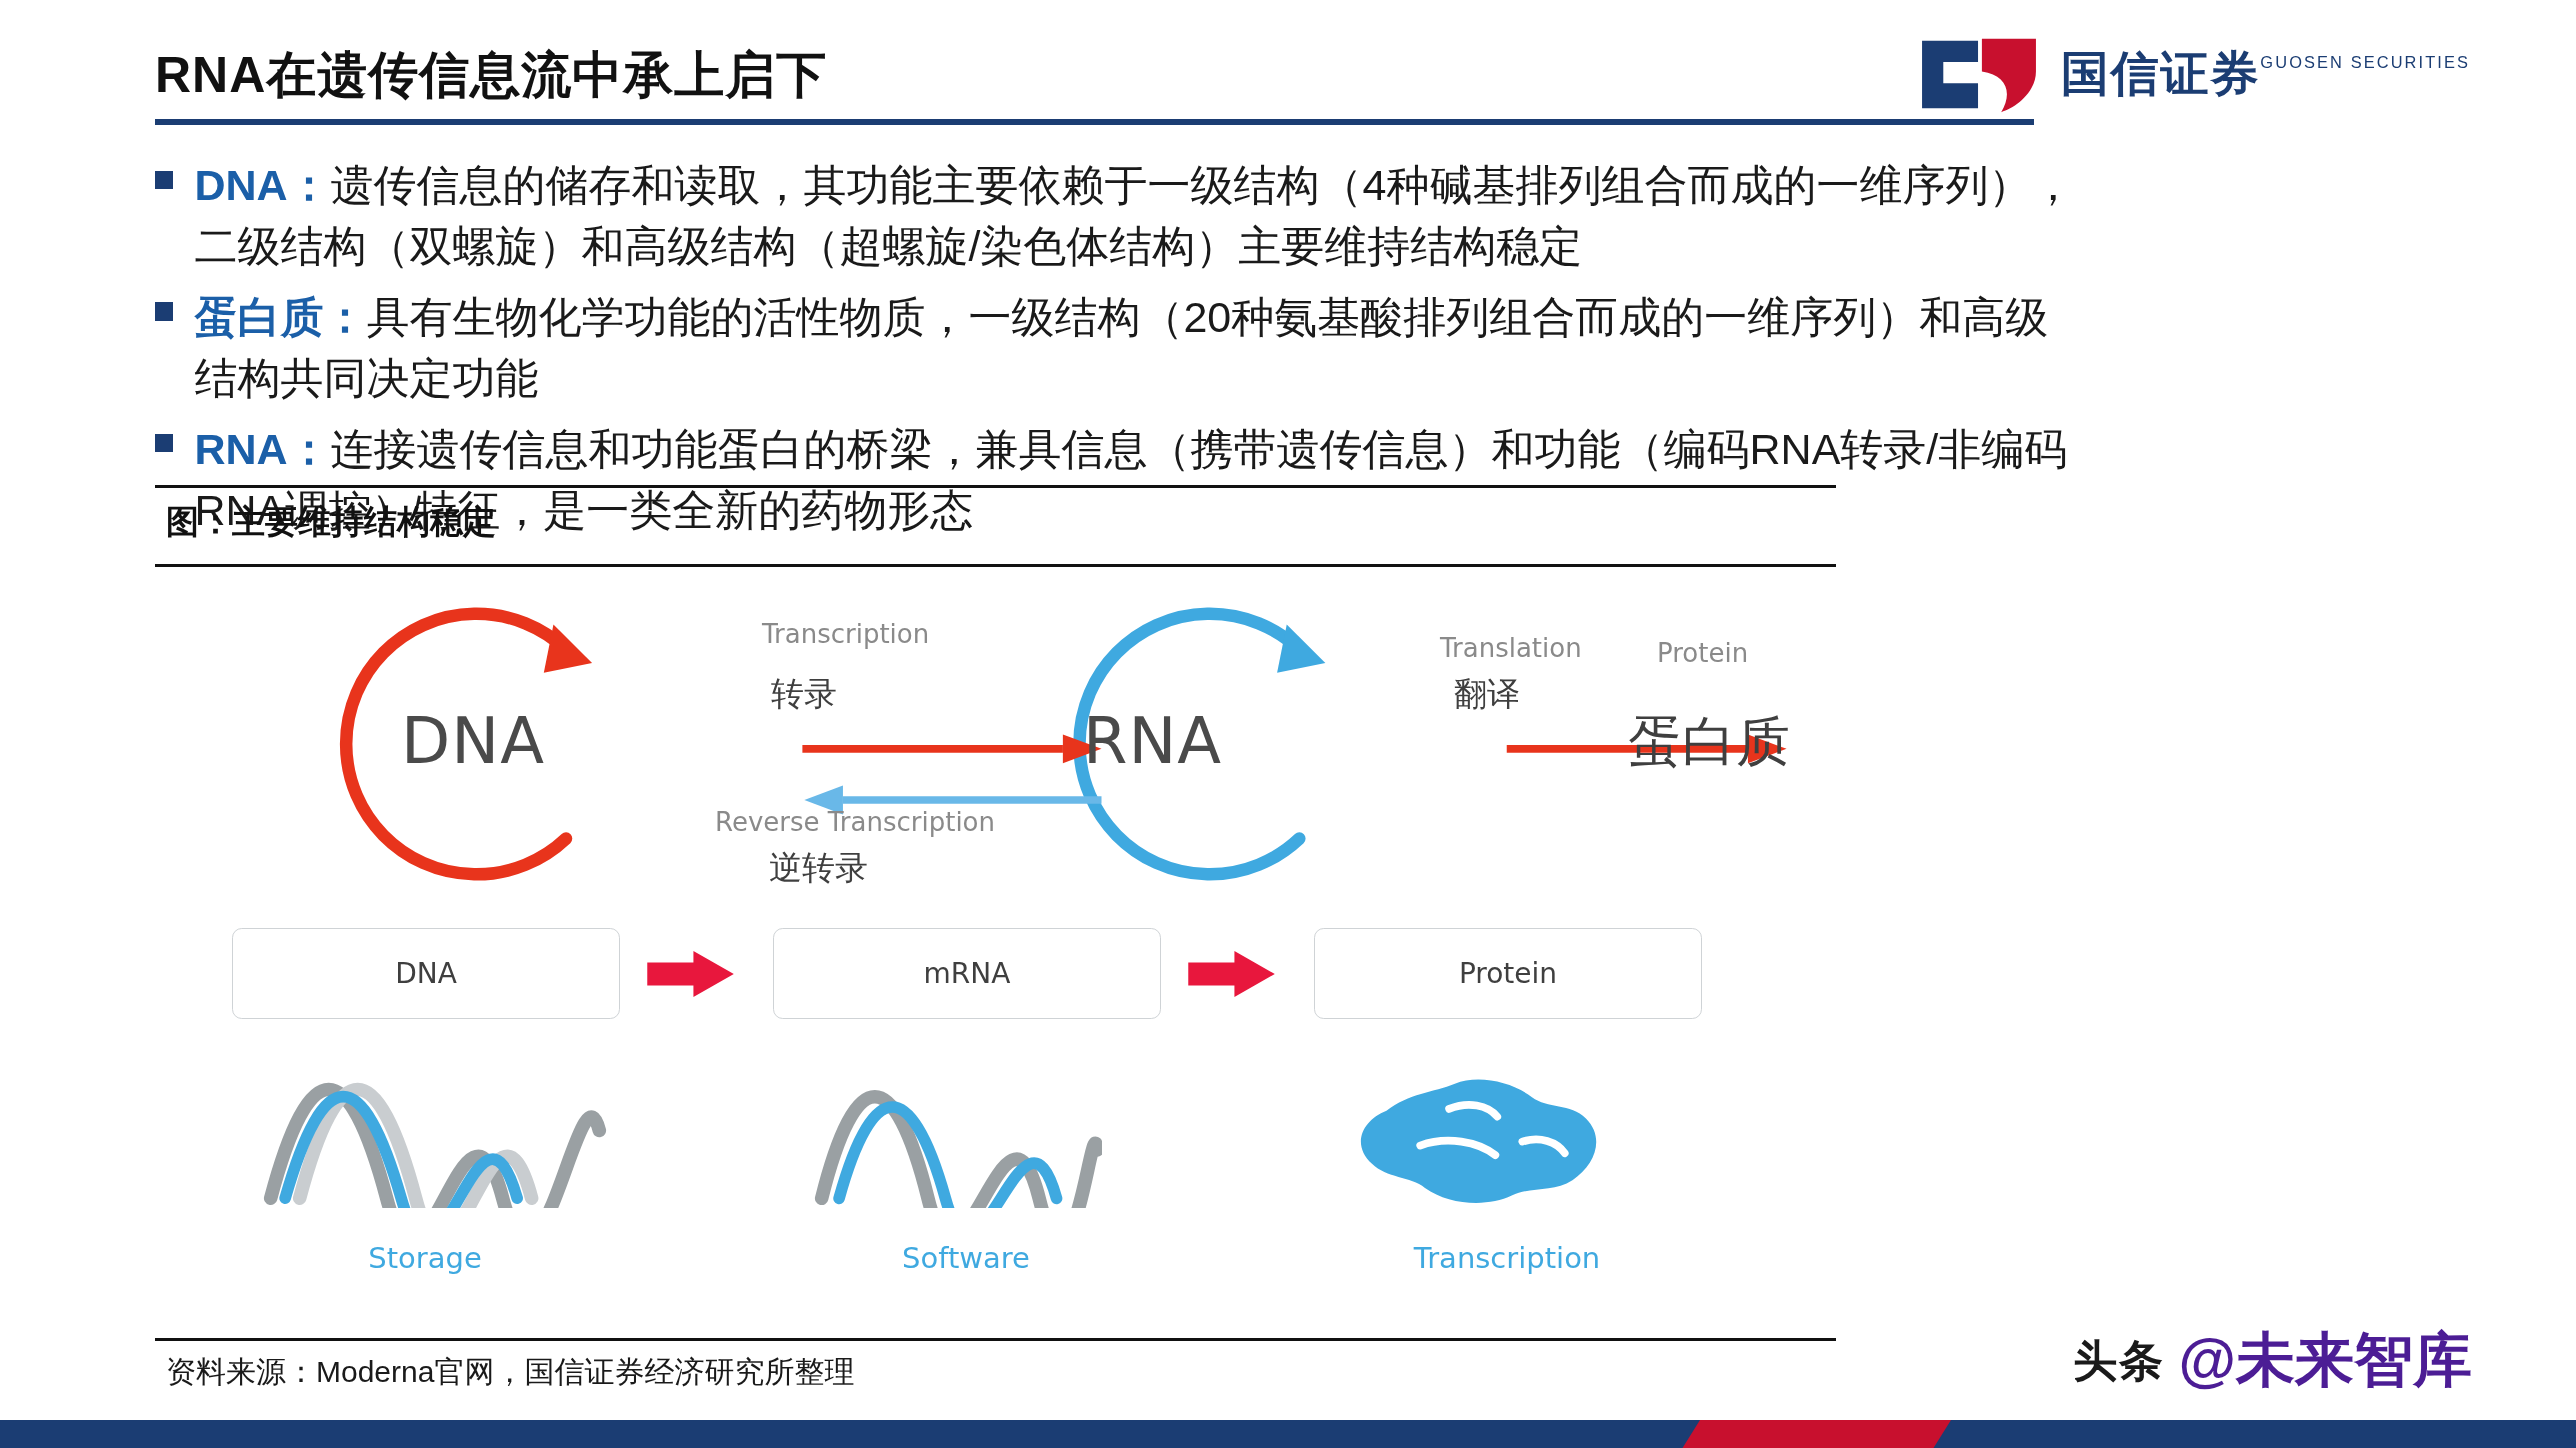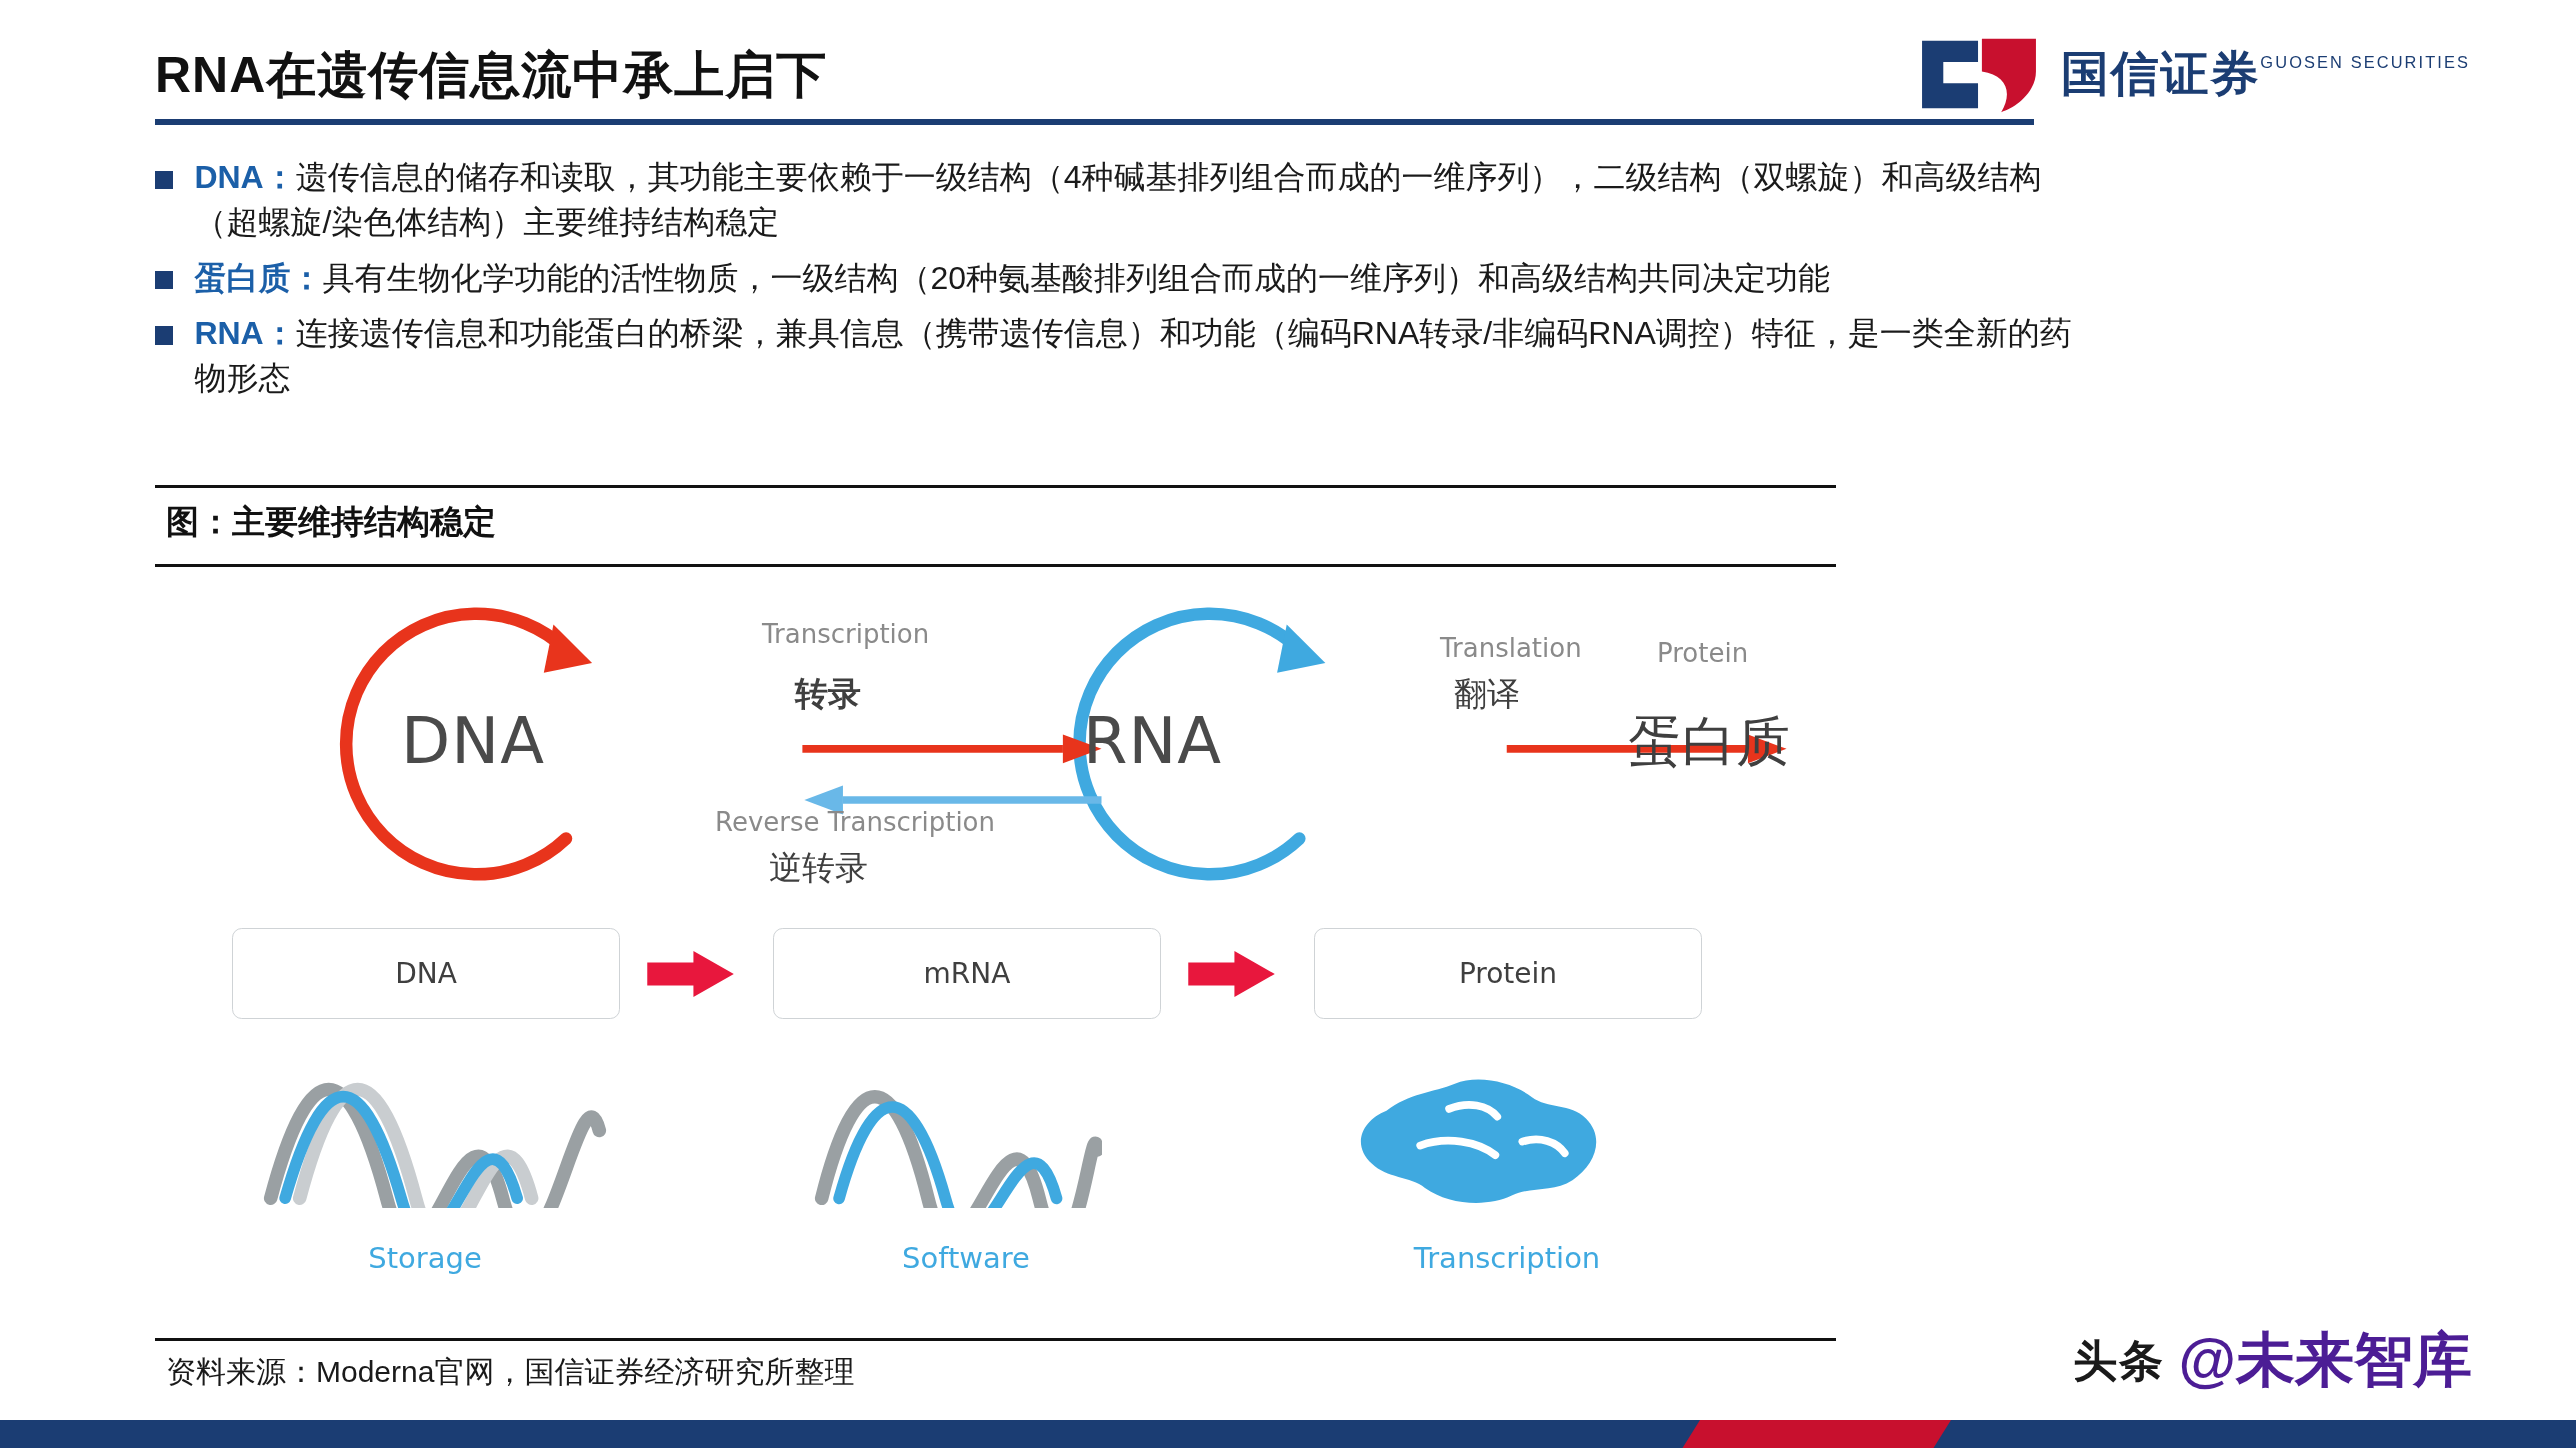--- a/index.html
+++ b/index.html
@@ -86,21 +86,21 @@
   }
   .bullet-square {
     width: 18.4px;
     height: 18.4px;
     background: #1b3d73;
     margin-top: 15.5px;
     margin-right: 21px;
     flex: 0 0 auto;
   }
   .bullet-text {
-    font-size: 32px;
+    font-size: 43px;
     line-height: 1.42;
     color: #1a1a1a;
   }
   .bullet-key {
     color: #1b5fa8;
     font-weight: bold;
   }
   
   .fig-sep-top {
     position: absolute;
@@ -165,21 +165,21 @@
     font-size: 26px;
     color: #8a8a8a;
     font-family: "DejaVu Sans", sans-serif;
   }
   .small-cn {
     position: absolute;
     font-size: 33px;
     color: #3f3f3f;
   }
   .t-en { left: 607px; top: 39px; }
-  .t-cn { left: 640px; top: 92px; font-weight: bold; }
+  .t-cn { left: 616px; top: 92px; }
   .rt-en { left: 560px; top: 227px; }
   .rt-cn { left: 614px; top: 266px; }
   .tr-en { left: 1285px; top: 53px; }
   .tr-cn { left: 1299px; top: 92px; }
   .pr-en { left: 1502px; top: 58px; }
 
   
   .row-boxes {
     position: absolute;
     left: 77px;

